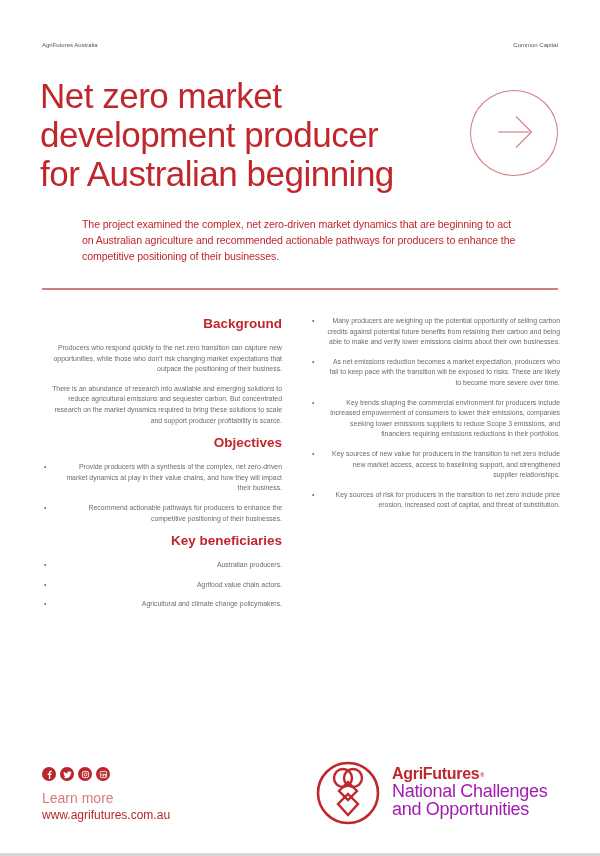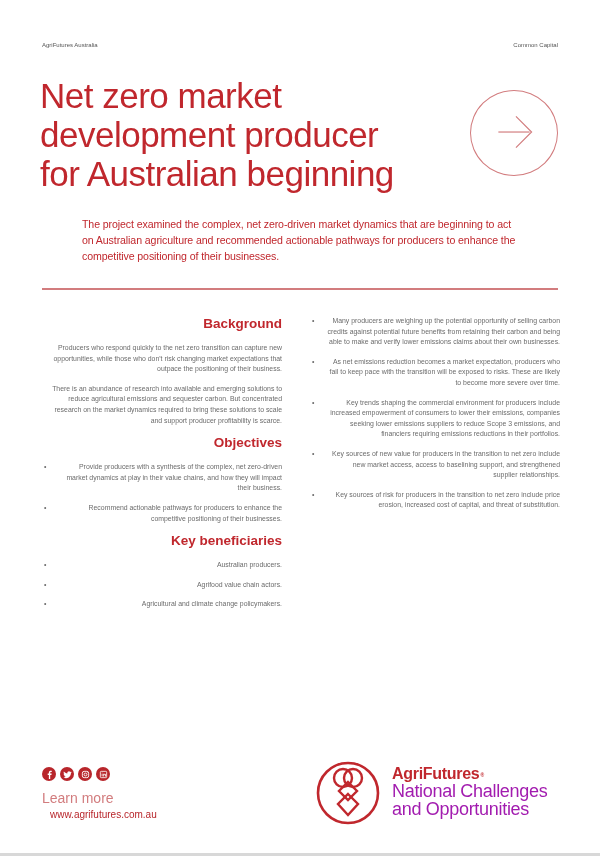--- a/index.html
+++ b/index.html
@@ -33,21 +33,21 @@
     ul.bullets li .dot { position: absolute; left: 2px; top: 0; color: #6b6b6b; }
 
     .gap-obj { margin-top: 6px; }
     .gap-key { margin-top: 8px; }
 
     .socials { position: absolute; left: 42px; top: 767px; display: flex; gap: 4px; }
     .soc { width: 14px; height: 14px; border-radius: 50%; background: #B8262B; display: flex; align-items: center; justify-content: center; color: #ffffff; font-size: 8px; font-weight: bold; line-height: 1; }
     .soc svg { width: 9px; height: 9px; }
 
     .learn { position: absolute; left: 42px; top: 791px; font-size: 14px; color: #D27C7E; line-height: 15px; }
-    .site { position: absolute; left: 42px; top: 807px; font-size: 10px; color: #B8262B; line-height: 16px; margin-left: 8px; }
+    .site { position: absolute; left: 42px; top: 807px; font-size: 12px; color: #B8262B; line-height: 16px; }
 
     .logo-mark { position: absolute; left: 313px; top: 758px; width: 70px; height: 70px; }
     .logo-brand { position: absolute; left: 392px; top: 765px; font-size: 16px; font-weight: bold; color: #C0272D; line-height: 18px; letter-spacing: -0.3px; }
     .logo-brand sup { font-size: 5px; vertical-align: top; position: relative; top: 1px; margin-left: 1px; }
     .logo-line1, .logo-line2 { position: absolute; left: 392px; font-size: 18px; color: #a21caf; line-height: 19px; letter-spacing: -0.3px; text-align: right; }
     .logo-line1 { top: 782px; }
     .logo-line2 { top: 800px; }
   </style>
 </head>
 <body>

